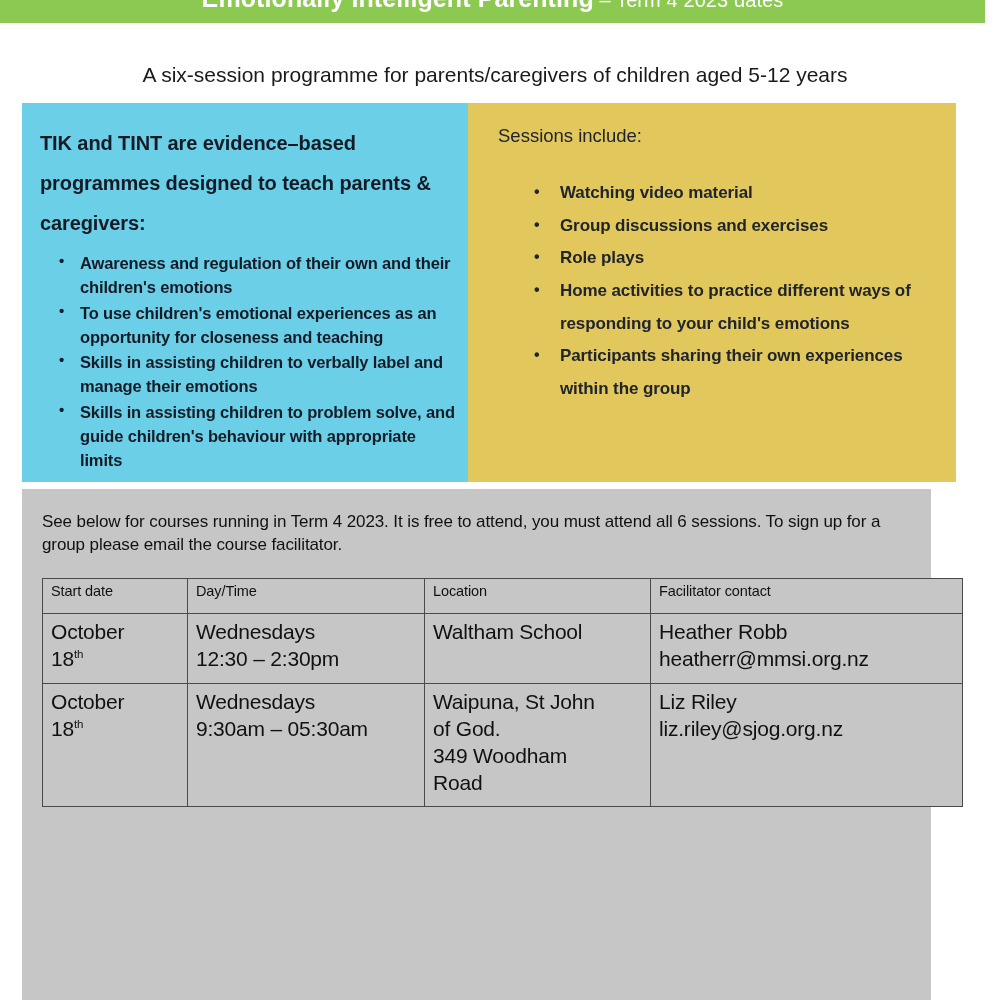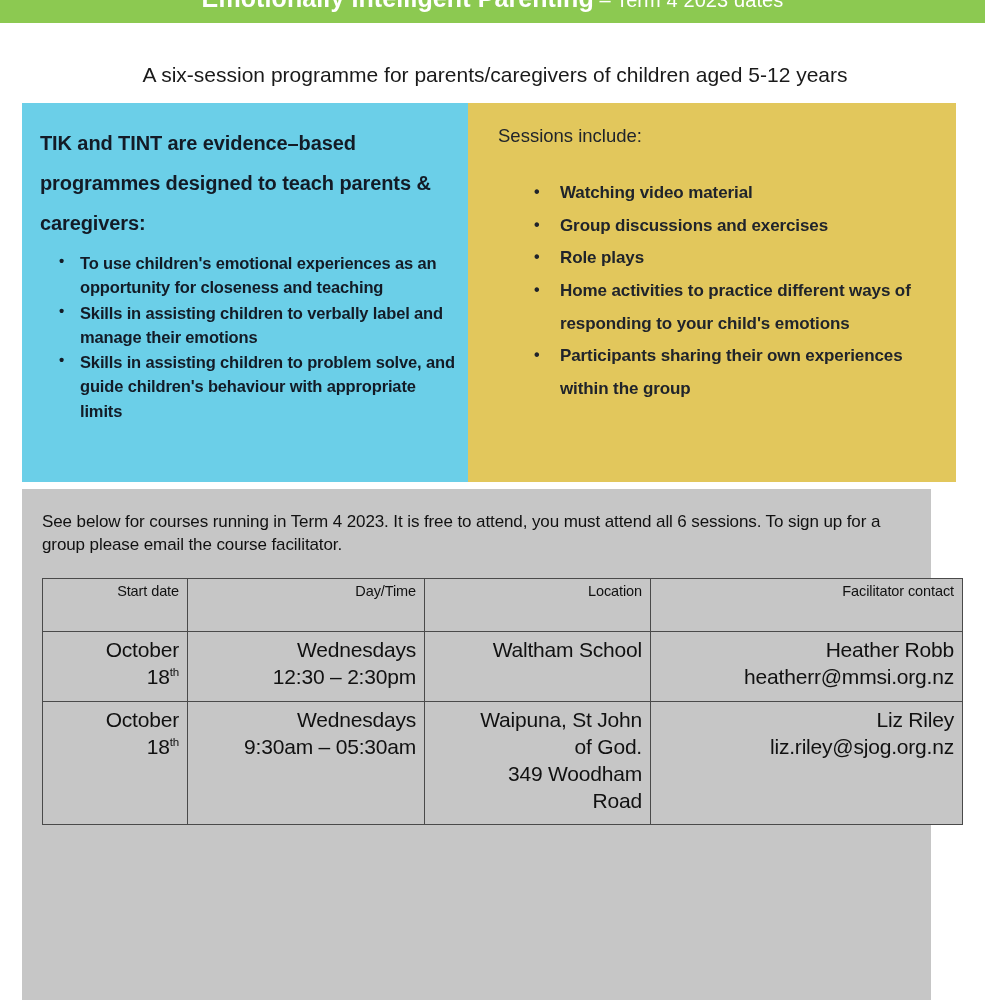--- a/index.html
+++ b/index.html
@@ -159,23 +159,23 @@
   
   .schedule-table {
     border-collapse: collapse;
     width: 920px;
     table-layout: fixed;
     background: #C6C6C6;
   }
   .schedule-table th,
   .schedule-table td {
     border: 1px solid #4a4a4a;
-    text-align: right;
+    text-align: left;
     vertical-align: top;
-    padding: 4px 8px 20px 8px;
+    padding: 4px 8px 2px 8px;
   }
   .schedule-table th {
     font-size: 14.5px;
     font-weight: normal;
     height: 28px;
     letter-spacing: -0.1px;
   }
   .schedule-table td {
     font-size: 21px;
     line-height: 1.28;
@@ -207,20 +207,21 @@
     <div class="header-title">
       <span>Emotionally Intelligent Parenting</span><span class="term-part"> – </span><span class="term-part">Term 4 2023 dates</span>
     </div>
   </div>
 
   <div class="subtitle">A six-session programme for parents/caregivers of children aged 5-12 years</div>
 
   <div class="blue-box">
     <p class="blue-intro">TIK and TINT are evidence–based programmes designed to teach parents &amp; caregivers:</p>
     <ul>
+      <li>Awareness and regulation of their own and their children's emotions</li>
       <li>To use children's emotional experiences as an opportunity for closeness and teaching</li>
       <li>Skills in assisting children to verbally label and manage their emotions</li>
       <li>Skills in assisting children to problem solve, and guide children's behaviour with appropriate limits</li>
     </ul>
   </div>
 
   <div class="yellow-box">
     <p class="yellow-heading">Sessions include:</p>
     <ul>
       <li>Watching video material</li>

